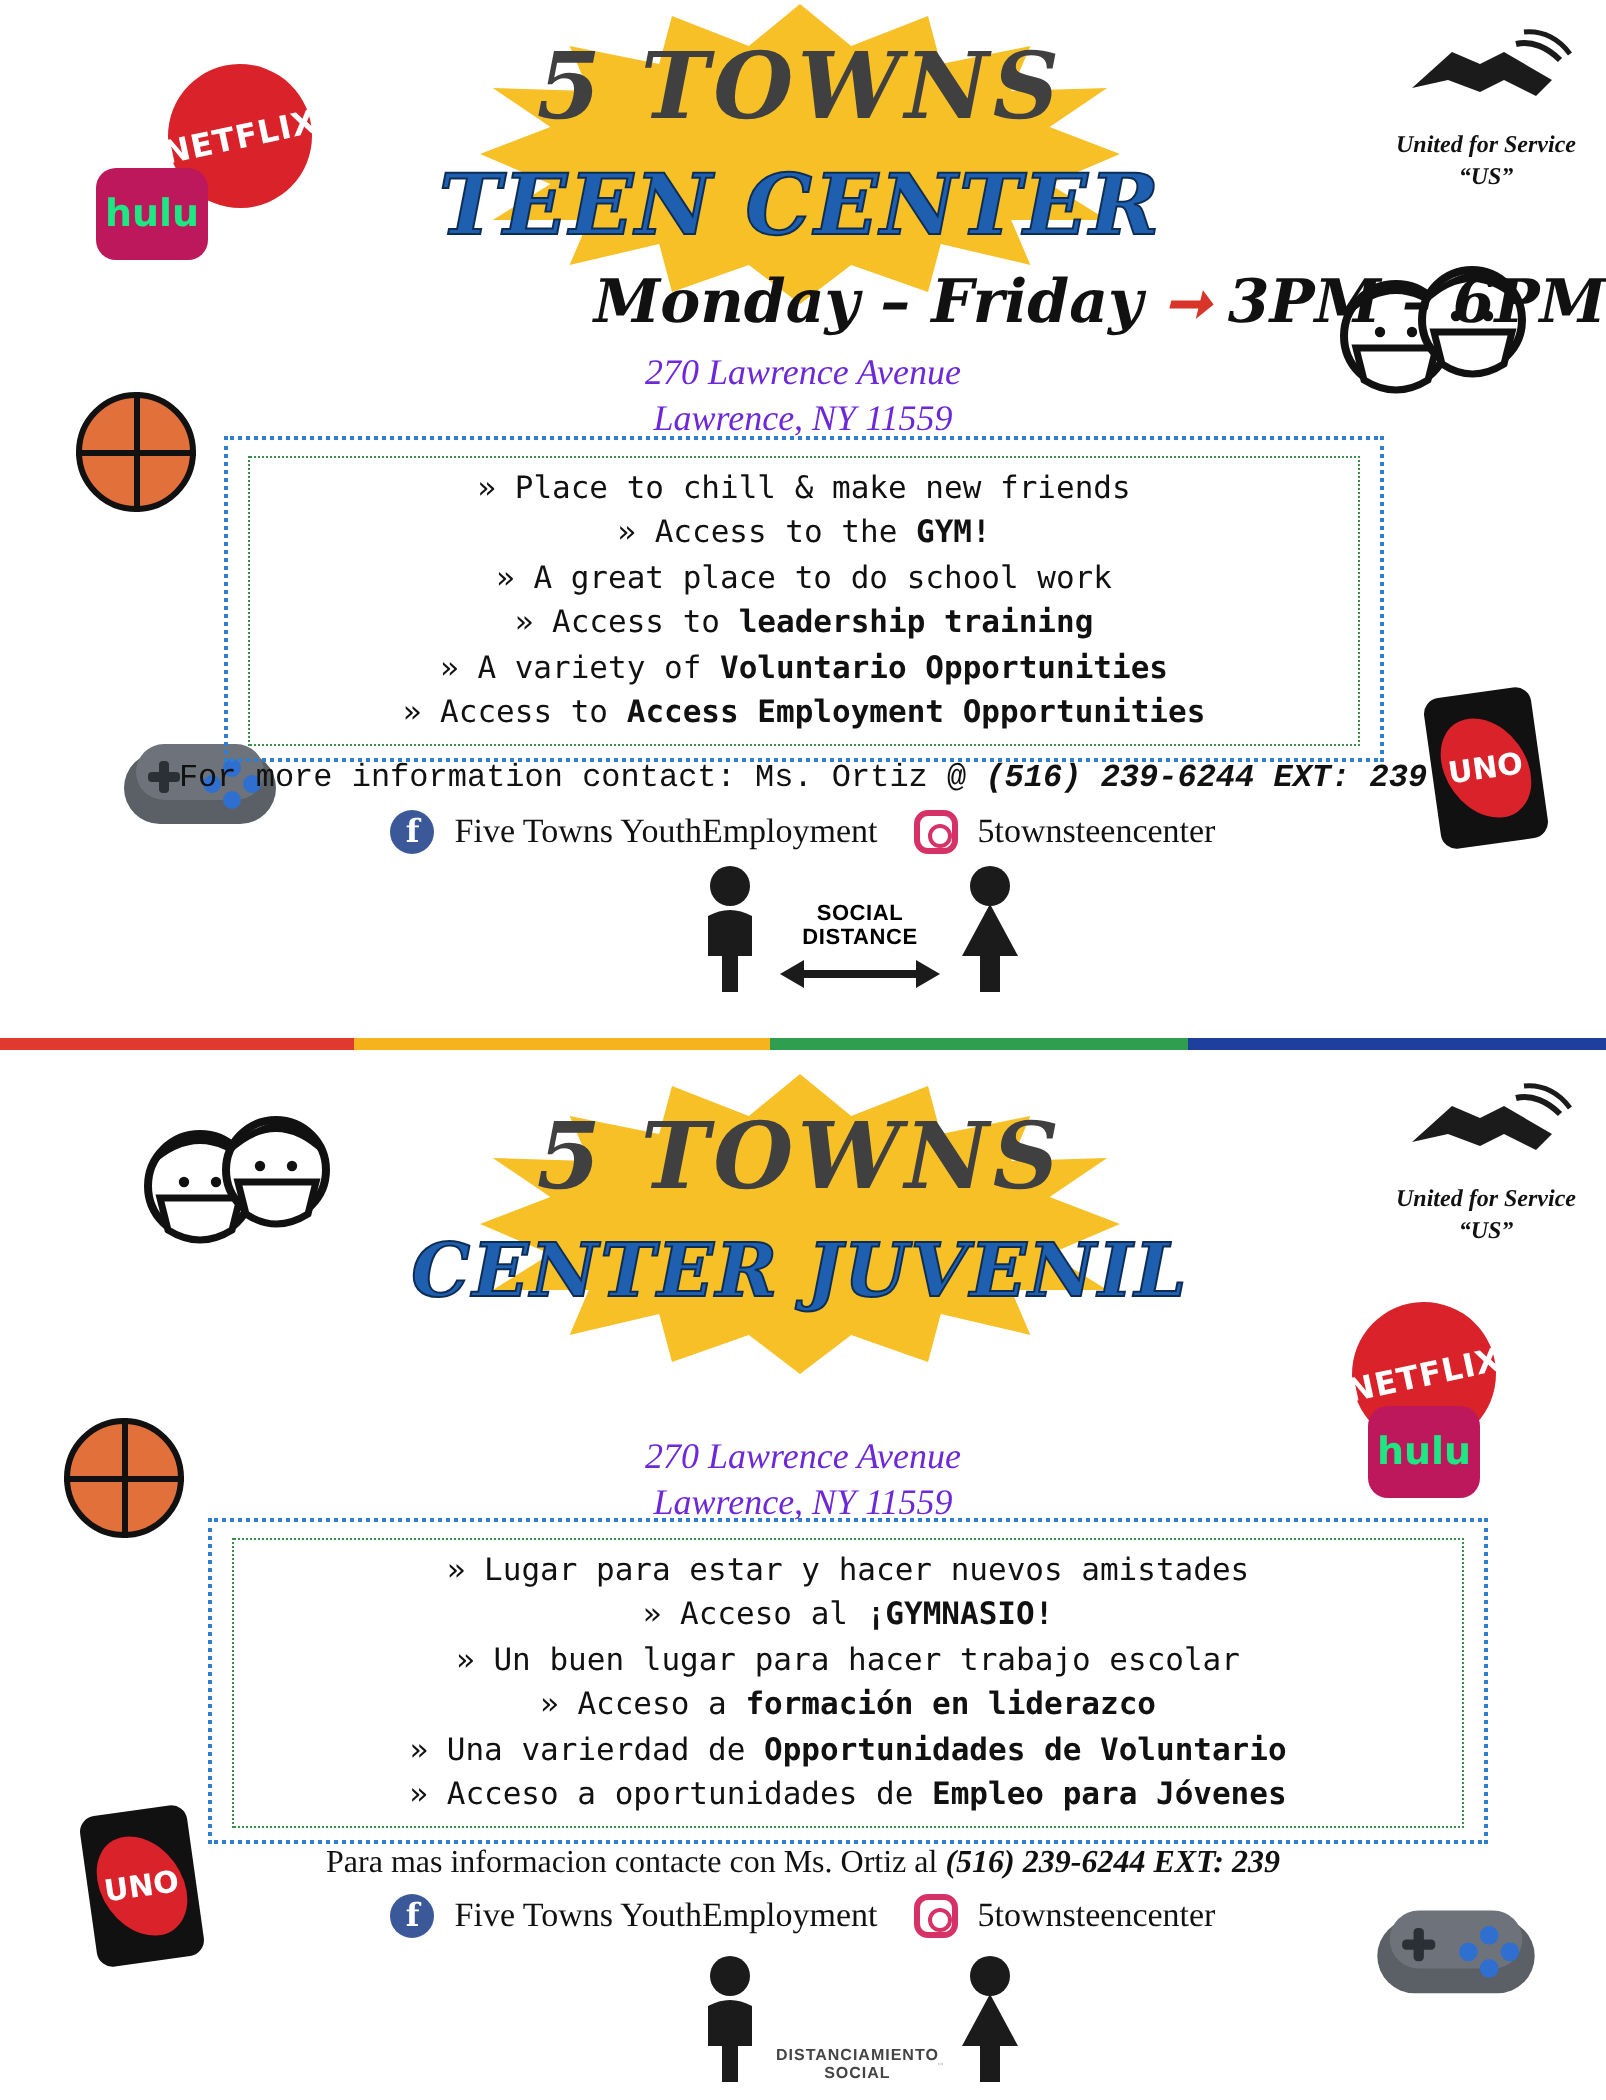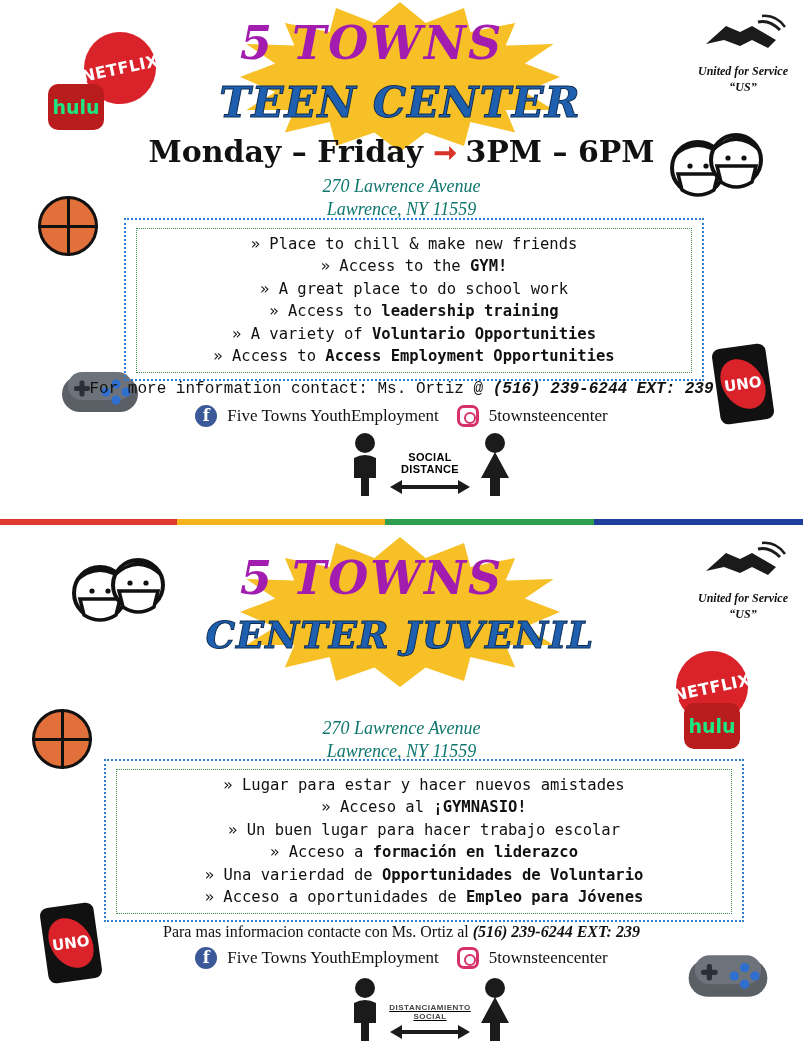--- a/index.html
+++ b/index.html
@@ -44,63 +44,65 @@
       98% 28%, 89% 41%, 100% 50%, 89% 60%, 98% 72%, 83% 72%,
       86% 87%, 72% 80%, 70% 96%, 58% 87%, 50% 100%, 42% 87%,
       30% 96%, 28% 80%, 14% 87%, 17% 72%, 2% 72%, 11% 60%,
       0% 50%, 11% 41%, 2% 28%, 17% 29%, 14% 14%, 28% 20%,
       30% 4%, 42% 14%
     );
   }
   .title-main {
     position: absolute;
     left: 0; right: 0; top: 14px;
+    text-align: center;
     font-family: "DejaVu Serif", serif;
     font-weight: bold;
     font-style: italic;
     font-size: 46px;
     letter-spacing: 2px;
-    color: #a21caf;
+    color: #404040;
     white-space: nowrap;
   }
   .title-sub {
     position: absolute;
     left: -40px; right: -40px; top: 76px;
     text-align: center;
     font-family: "DejaVu Serif", serif;
     font-weight: bold;
     font-style: italic;
     font-size: 42px;
     letter-spacing: 1px;
     color: #1f5fb0;
     -webkit-text-stroke: 1px #0d2d55;
     white-space: nowrap;
   }
   .title-sub.small { font-size: 37px; }
 
   
   .hours {
     position: absolute;
-    text-align: center;
+    text-align: right;
     width: 100%;
     font-family: "DejaVu Serif", serif;
     font-weight: bold;
+    font-style: italic;
     font-size: 30px;
     color: #111;
     white-space: nowrap;
   }
   .hours .arrow { color: #d8342a; font-size: 28px; letter-spacing:-2px;}
   .addr {
     position: absolute;
     width: 100%;
     text-align: center;
     font-family: "Liberation Serif", serif;
     font-style: italic;
     font-size: 18px;
-    color: #0f766e;
+    color: #6d28d9;
     line-height: 1.25;
   }
 
   
   .bulletbox {
     position: absolute;
     border: 2px dotted #2f7fd0;
     padding: 8px 10px 6px 10px;
   }
   .bulletbox .inner {
@@ -167,21 +169,21 @@
 
   
   .netflix {
     position:absolute; width:72px;height:72px;border-radius:50%;
     background:#d9222a; color:#fff; display:flex;align-items:center;justify-content:center;
     font-family:"DejaVu Sans", sans-serif; font-weight:bold; font-size:16px;
     transform: rotate(-12deg);
     letter-spacing:0.5px;
   }
   .hulu {
-    position:absolute;width:56px;height:46px;border-radius:10px;background:#b91c1c;
+    position:absolute;width:56px;height:46px;border-radius:10px;background:#be185d;
     color:#1ce783;display:flex;align-items:center;justify-content:center;
     font-family:"DejaVu Sans", sans-serif;font-weight:bold;font-size:19px;
   }
   .uno {
     position:absolute;width:54px;height:76px;border-radius:8px;background:#111;
     display:flex;align-items:center;justify-content:center;
     transform: rotate(-8deg);
   }
   .uno .oval {
     width:40px;height:54px;border-radius:50%;background:#d9222a;
@@ -277,21 +279,21 @@
     <span>Monday – Friday</span>
     <span class="arrow">➞</span>
     <span>3PM – 6PM</span>
   </div>
 
   <div class="addr" style="top:175px;">
     <div>270 Lawrence Avenue</div>
     <div>Lawrence, NY 11559</div>
   </div>
 
-  <div class="bulletbox" style="left:124px; top:218px; width:580px;">
+  <div class="bulletbox" style="left:112px; top:218px; width:580px;">
     <div class="inner">
       <div class="bullets">
         <div><span>»</span> <span>Place to chill &amp; make new friends</span><b></b></div>
         <div><span>»</span> <span>Access to the </span><b>GYM!</b></div>
         <div><span>»</span> <span>A great place to do school work</span><b></b></div>
         <div><span>»</span> <span>Access to </span><b>leadership training</b></div>
         <div><span>»</span> <span>A variety of </span><b>Voluntario Opportunities</b></div>
         <div><span>»</span> <span>Access to </span><b>Access Employment Opportunities</b></div>
       </div>
     </div>
@@ -427,21 +429,21 @@
     <span class="lbl">Five Towns YouthEmployment</span>
     <span class="ig"></span>
     <span>5townsteencenter</span>
   </div>
 
   <div class="sd" style="left:348px; top:452px;">
     <svg width="34" height="66" viewBox="0 0 34 66">
       <circle cx="17" cy="11" r="10" fill="#1b1b1b"></circle>
       <path d="M6 26 Q17 20 28 26 L28 46 L21 46 L21 64 L13 64 L13 46 L6 46 Z" fill="#1b1b1b"></path>
     </svg>
-    <div style="display:flex;flex-direction:column;align-items:center;width:84px;text-decoration:underline;">
+    <div style="display:flex;align-items:center;width:84px;">
       <div class="sdtext small">
         <div>DISTANCIAMIENTO</div>
         <div>SOCIAL</div>
       </div>
       <svg width="84" height="22" viewBox="0 0 84 22">
         <path d="M2 11 L14 4 L14 18 Z" fill="#1b1b1b"></path>
         <path d="M82 11 L70 4 L70 18 Z" fill="#1b1b1b"></path>
         <rect x="13" y="9" width="58" height="4" fill="#1b1b1b"></rect>
       </svg>
     </div>

